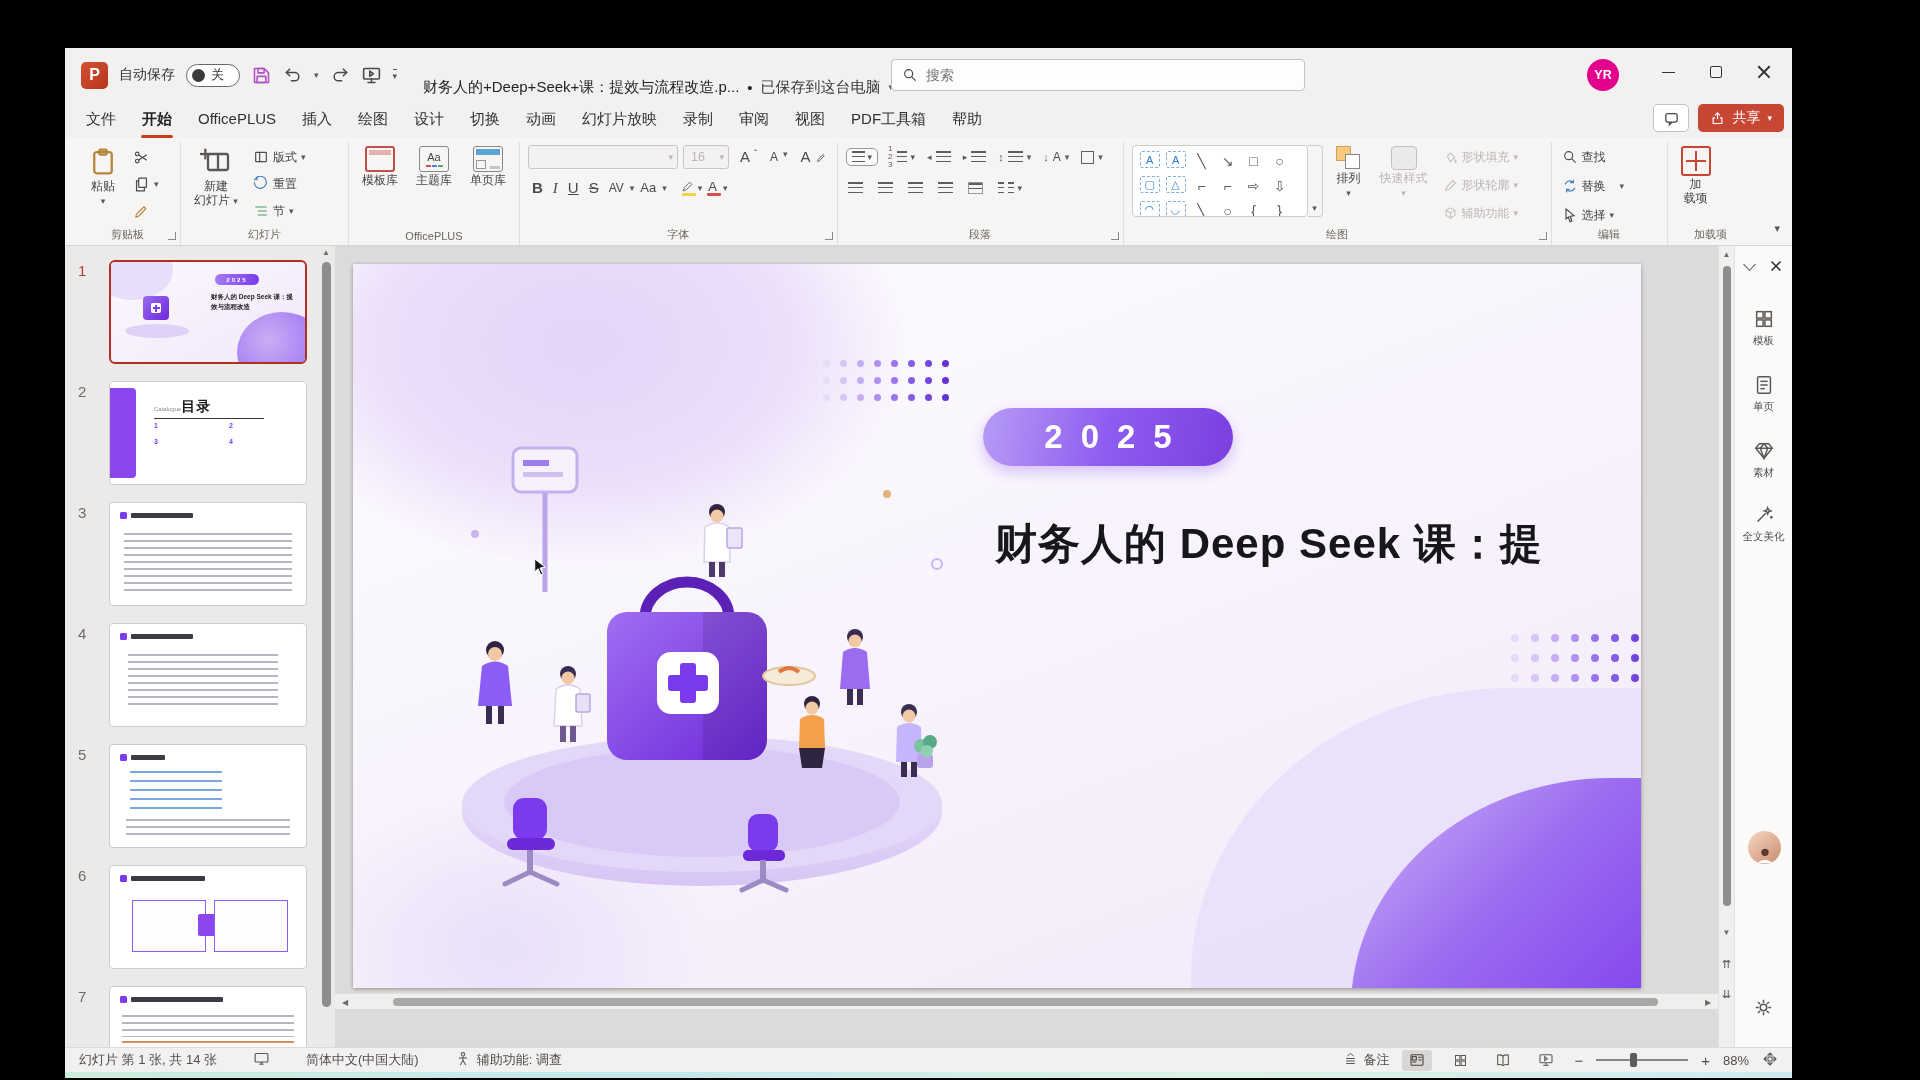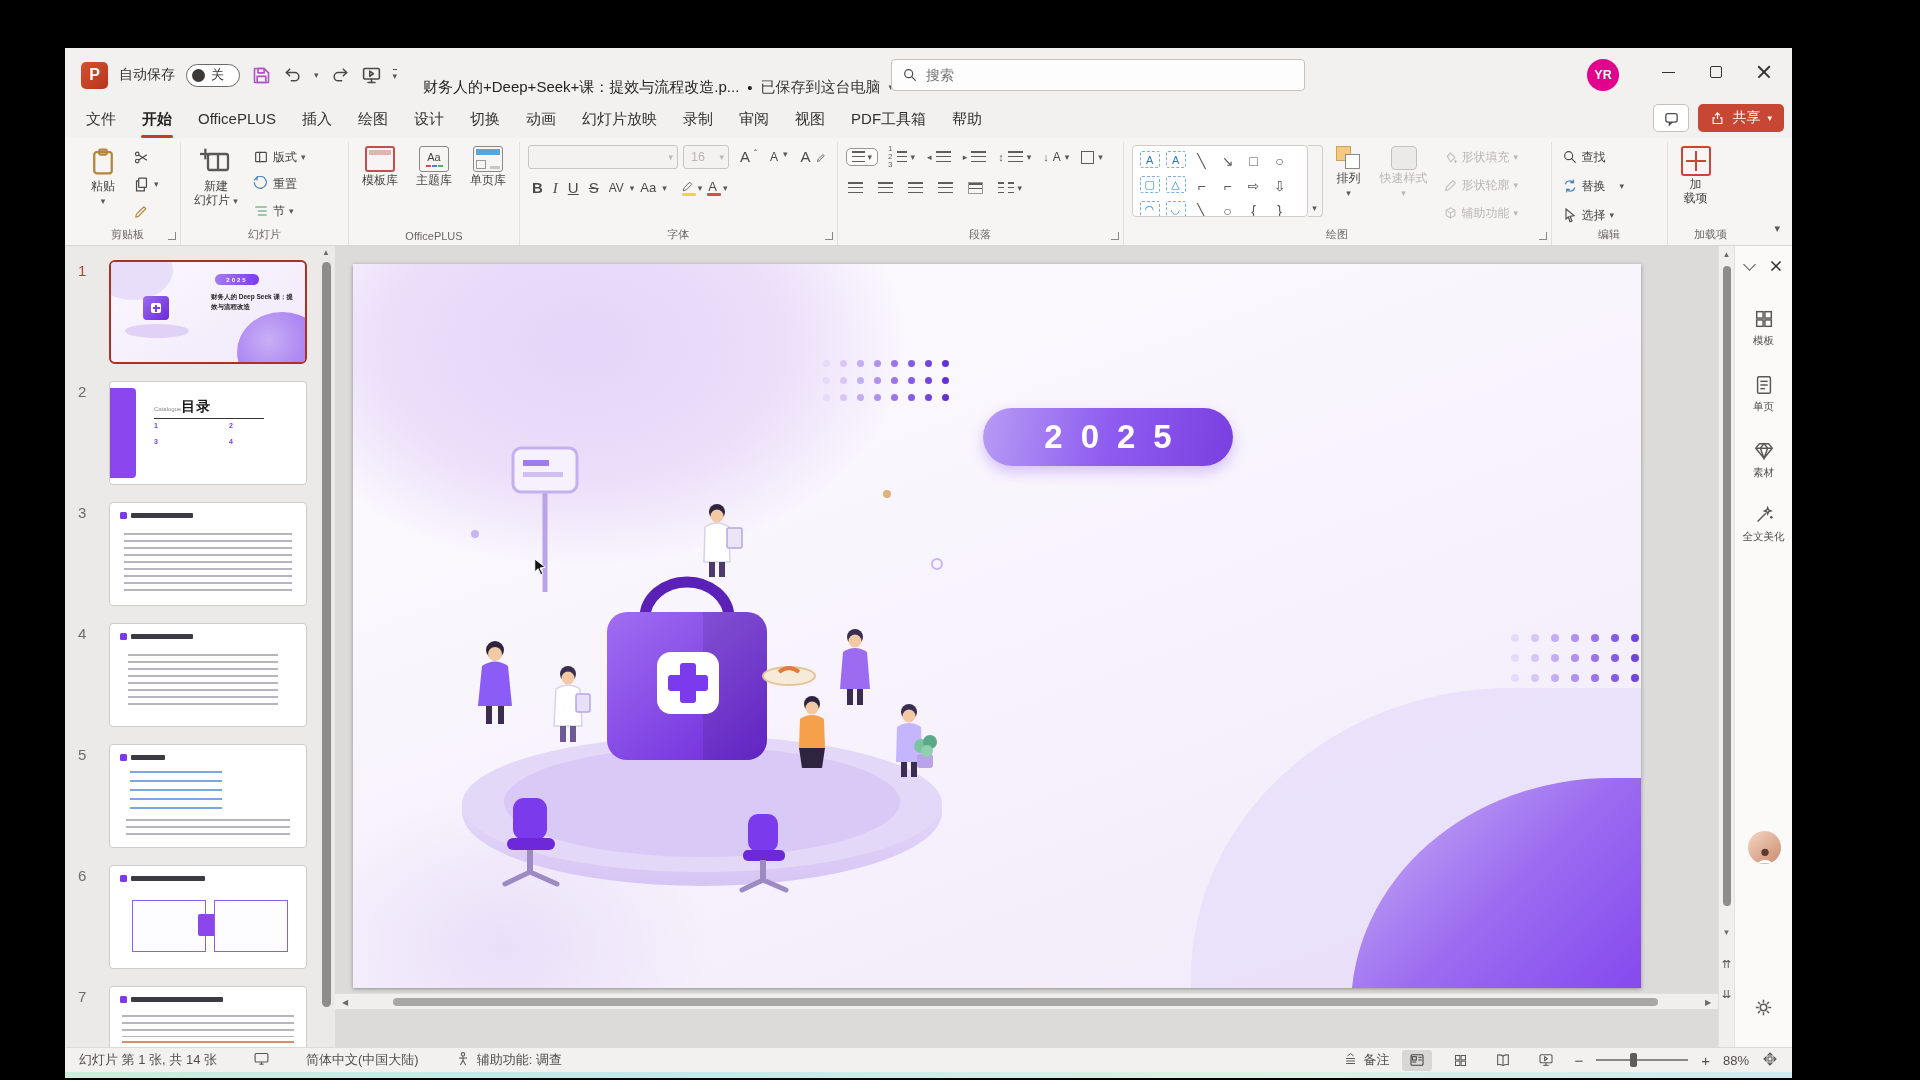--- a/index.html
+++ b/index.html
@@ -874,20 +874,21 @@
               <i style="left:0px;top:40px;width:8px;height:8px;border-radius:50%;background:#e6dcf9"></i>
               <i style="left:20px;top:40px;width:8px;height:8px;border-radius:50%;background:#d7c6f6"></i>
               <i style="left:40px;top:40px;width:8px;height:8px;border-radius:50%;background:#c5adf3"></i>
               <i style="left:60px;top:40px;width:8px;height:8px;border-radius:50%;background:#b091ef"></i>
               <i style="left:80px;top:40px;width:8px;height:8px;border-radius:50%;background:#9a74ea"></i>
               <i style="left:100px;top:40px;width:8px;height:8px;border-radius:50%;background:#855ce4"></i>
               <i style="left:120px;top:40px;width:8px;height:8px;border-radius:50%;background:#7245dc"></i>
             </span>
 
           <div class="pill2025">2025</div>
+          <div class="titleln" style="top:252px">财务人的 Deep Seek 课：提</div>
 
           <svg class="illu" viewBox="0 0 560 520">
             <defs>
               <linearGradient id="pg" x1="0" y1="0" x2="1" y2="1">
                 <stop offset="0" stop-color="#a06ef2"></stop>
                   <stop offset="1" stop-color="#6d28d9"></stop>
               </linearGradient>
               <linearGradient id="lg2" x1="0" y1="0" x2="0" y2="1">
                 <stop offset="0" stop-color="#efe8fb"></stop>
                   <stop offset="1" stop-color="#d6c5f5"></stop>

